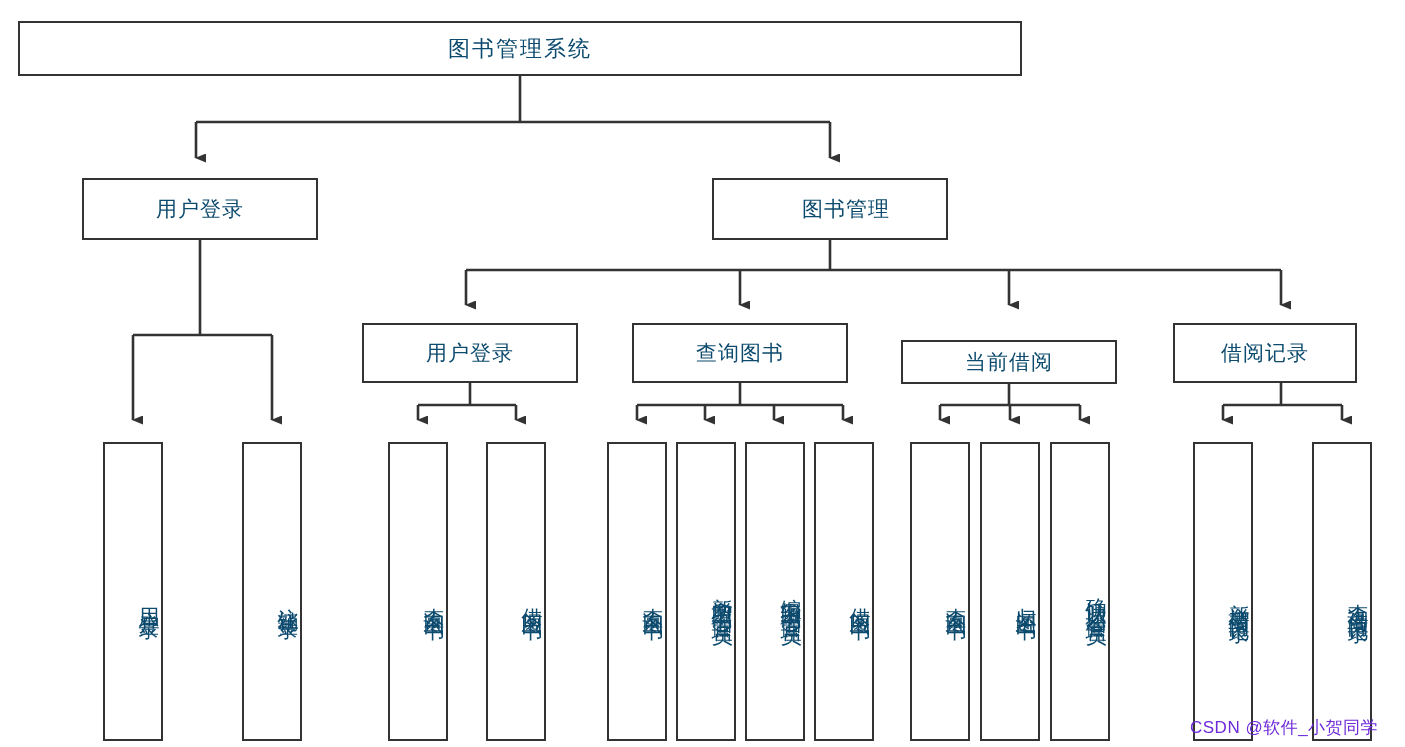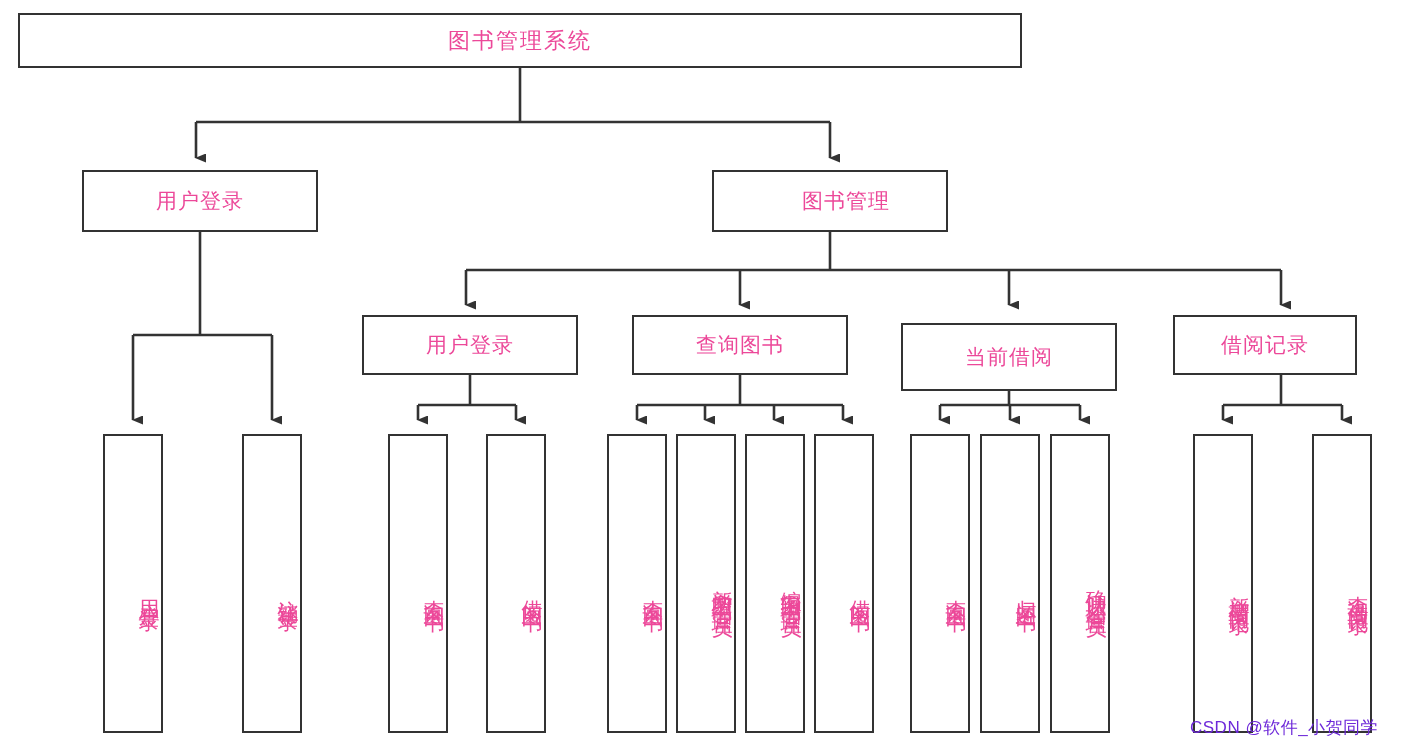--- a/index.html
+++ b/index.html
@@ -22,23 +22,24 @@
     pointer-events:none;
   }
   .node{
     position:absolute;
     box-sizing:border-box;
     border:2px solid #333333;
     background:#ffffff;
     display:flex;
     align-items:center;
     justify-content:center;
-    color:#ec4899;
+    color:#0c4a6e;
     line-height:1.18;
     text-align:center;
+    margin-top:8px;
   }
   .node.h{            
     font-size:21px;
     letter-spacing:1px;
   }
   .node.root{
     font-size:22px;
     letter-spacing:2px;
   }
   .node.v{            
@@ -118,21 +119,21 @@
   <div class="node root" style="left:18px; top:13px; width:1004px; height:55px;">图书管理系统</div>
 
   <div class="node h" style="left:82px; top:170px; width:236px; height:62px;">用户登录</div>
 
   <div class="node h" style="left:712px; top:170px; width:236px; height:62px;padding-left:32px;">图书管理</div>
 
   <div class="node h" style="left:362px; top:315px; width:216px; height:60px;">用户登录</div>
 
   <div class="node h" style="left:632px; top:315px; width:216px; height:60px;">查询图书</div>
 
-  <div class="node h" style="left:901px; top:323px; width:216px; height:68px;">当前借阅</div>
+  <div class="node h" style="left:901px; top:332px; width:216px; height:44px;">当前借阅</div>
 
   <div class="node h" style="left:1173px; top:315px; width:184px; height:60px;">借阅记录</div>
 
   <div class="node v" style="left:103px; top:434px; width:60px; height:299px;">用户登录</div>
 
   <div class="node v" style="left:242px; top:434px; width:60px; height:299px;">注销登录</div>
 
   <div class="node v" style="left:388px; top:434px; width:60px; height:299px;">查询图书</div>
 
   <div class="node v" style="left:486px; top:434px; width:60px; height:299px;">借阅图书</div>

